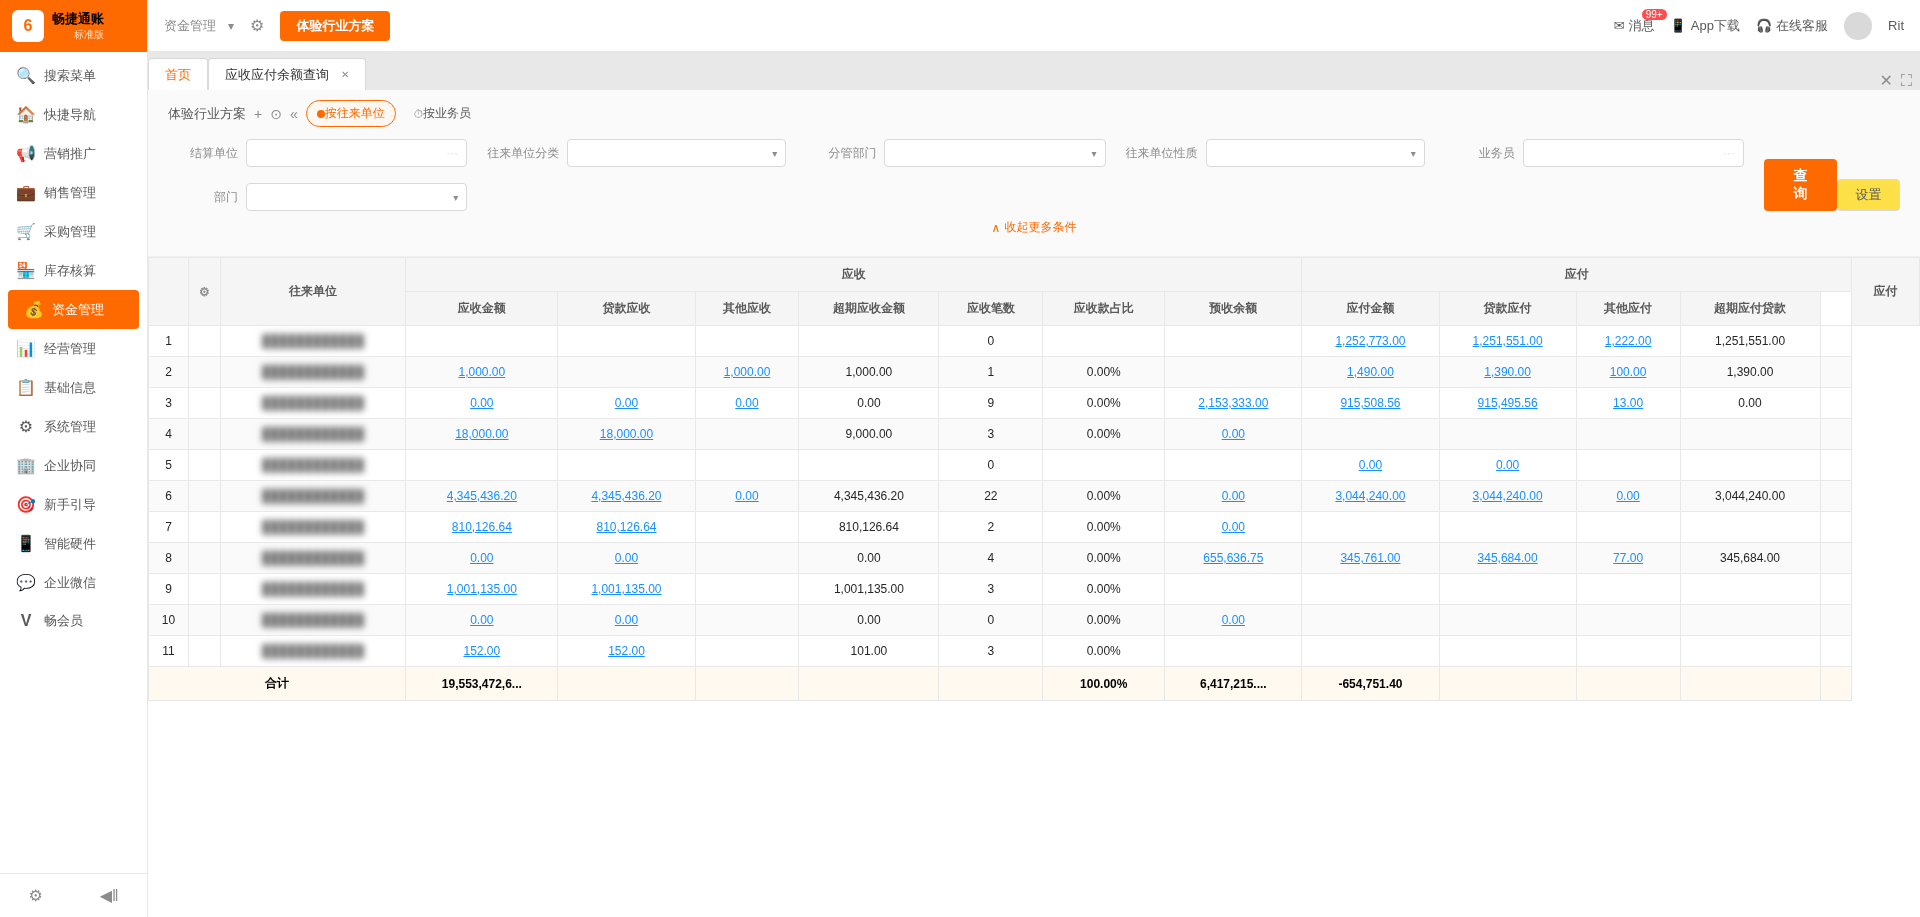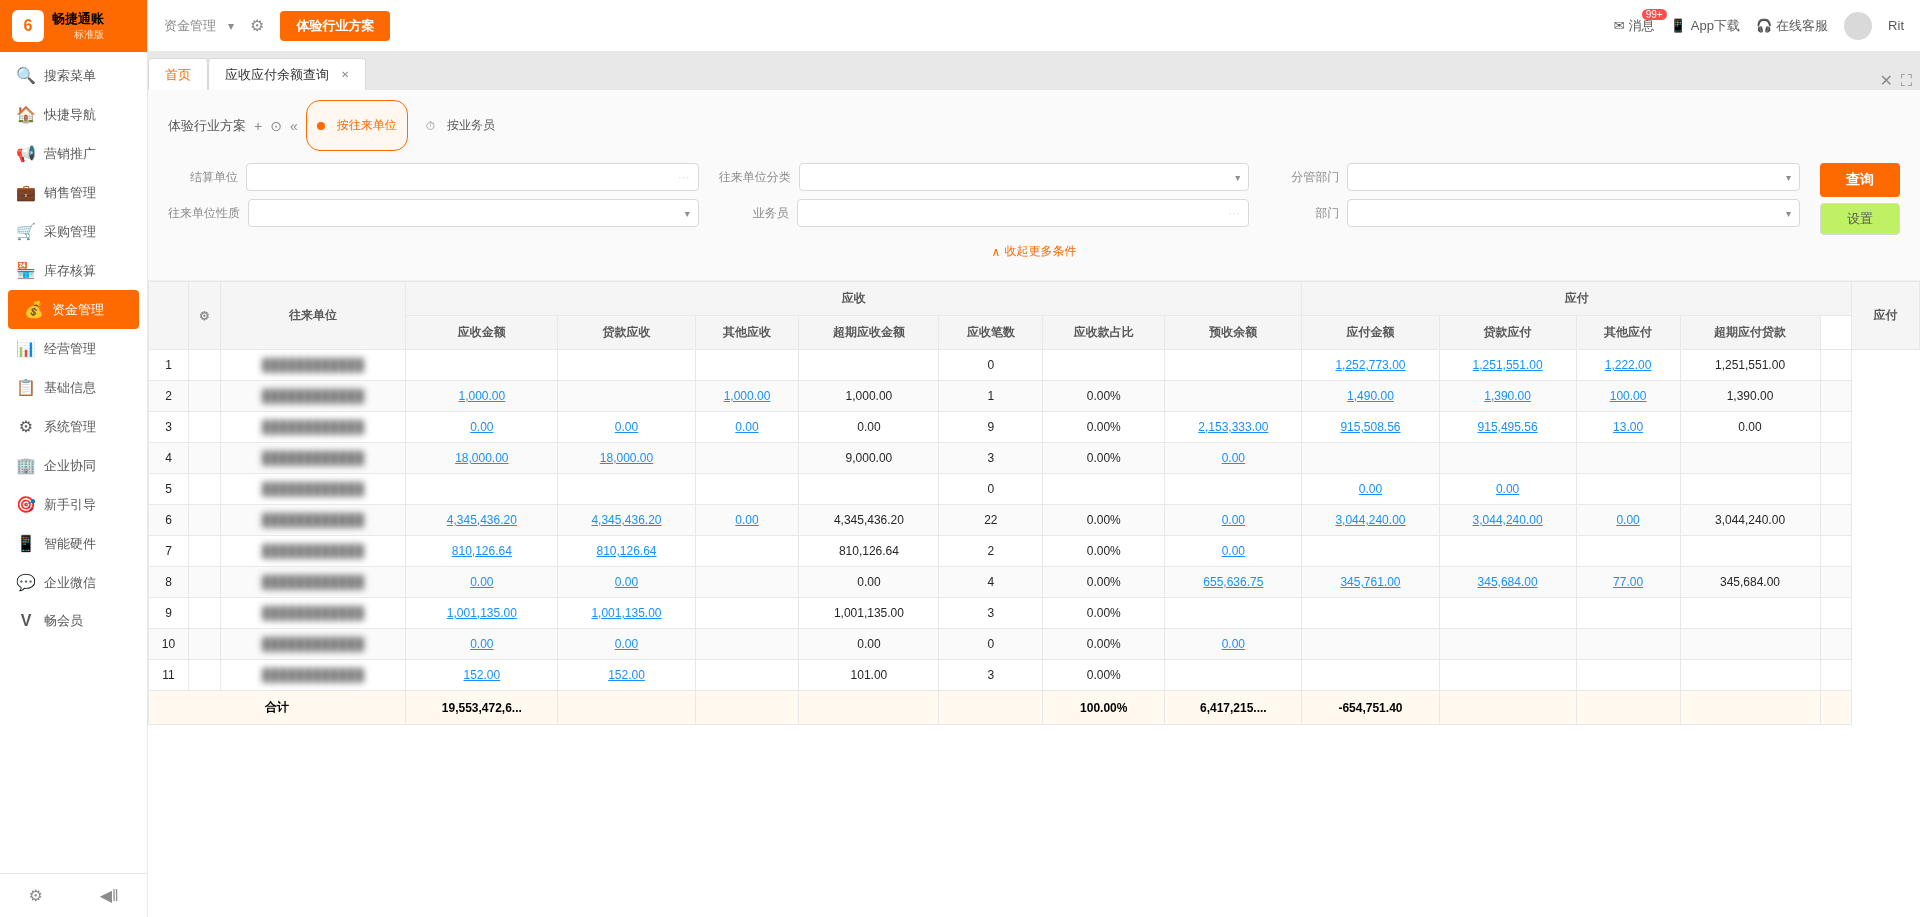--- a/index.html
+++ b/index.html
@@ -89,27 +89,27 @@
       display: flex; align-items: center; gap: 4px; color: #ff6a00;
       cursor: pointer; font-size: 13px; background: none; border: none;
     }
 
     
     .filter-area { padding: 12px 20px; background: #fafafa; border-bottom: 1px solid #f0f0f0; }
     .filter-scheme { display: flex; align-items: center; gap: 8px; margin-bottom: 12px; }
     .filter-scheme-label { color: #595959; font-size: 13px; }
     .filter-scheme-btn { color: #8c8c8c; cursor: pointer; font-size: 14px; }
     .filter-scheme-item {
-      display: flex; align-items: center; gap: 12px; padding: 16px 10px;
+      display: flex; align-items: center; gap: 0; padding: 4px 10px;
       border-radius: 14px; cursor: pointer; font-size: 12px; color: #595959;
     }
     .filter-scheme-item.active { background: #fff7f0; color: #ff6a00; border: 1px solid #ff6a00; }
     .filter-scheme-item .dot { width: 8px; height: 8px; border-radius: 50%; background: #ff6a00; }
 
-    .filter-grid { display: grid; grid-template-columns: repeat(3, 1fr); gap: 8px 20px; }
+    .filter-grid { display: grid; grid-template-columns: repeat(5, 1fr); gap: 16px 20px; }
     .filter-row { display: flex; align-items: center; gap: 8px; }
     .filter-label { color: #8c8c8c; font-size: 12px; white-space: nowrap; min-width: 70px; text-align: right; }
     .filter-input {
       flex: 1; height: 28px; border: 1px solid #d9d9d9; border-radius: 4px;
       padding: 0 8px; font-size: 12px; color: #262626; background: #fff;
       display: flex; align-items: center; justify-content: space-between; cursor: pointer;
     }
     .filter-input-dots { color: #d9d9d9; }
     .filter-input-arrow { color: #8c8c8c; font-size: 10px; }
 
@@ -133,24 +133,24 @@
     .col-num { width: 40px; color: #8c8c8c; }
     .col-setting { width: 32px; }
     .table-footer { background: #fff9f0; font-weight: bold; }
     .table-gear { color: #8c8c8c; cursor: pointer; }
 
     .query-btn {
       background: #ff6a00; color: #fff; border: none; border-radius: 4px;
       padding: 8px 24px; cursor: pointer; font-size: 14px; font-weight: bold; display: block; width: 100%;
     }
     .setting-btn {
-      background: #bef264; color: #595959; border: 1px solid #d9d9d9; border-radius: 4px;
+      background: #fde047; color: #595959; border: 1px solid #d9d9d9; border-radius: 4px;
       padding: 6px 16px; cursor: pointer; font-size: 13px; display: block; width: 100%; margin-top: 6px;
     }
-    .filter-action-col { display: flex; flex-direction: column; align-items: flex-end; }
+    .filter-action-col { display: flex; flex-direction: row; align-items: flex-end; }
   </style>
 </head>
 <body>
 
 <div class="sidebar">
   <div class="sidebar-logo">
     <div class="sidebar-logo-icon">
       <span>6</span>
     </div>
     <div>

